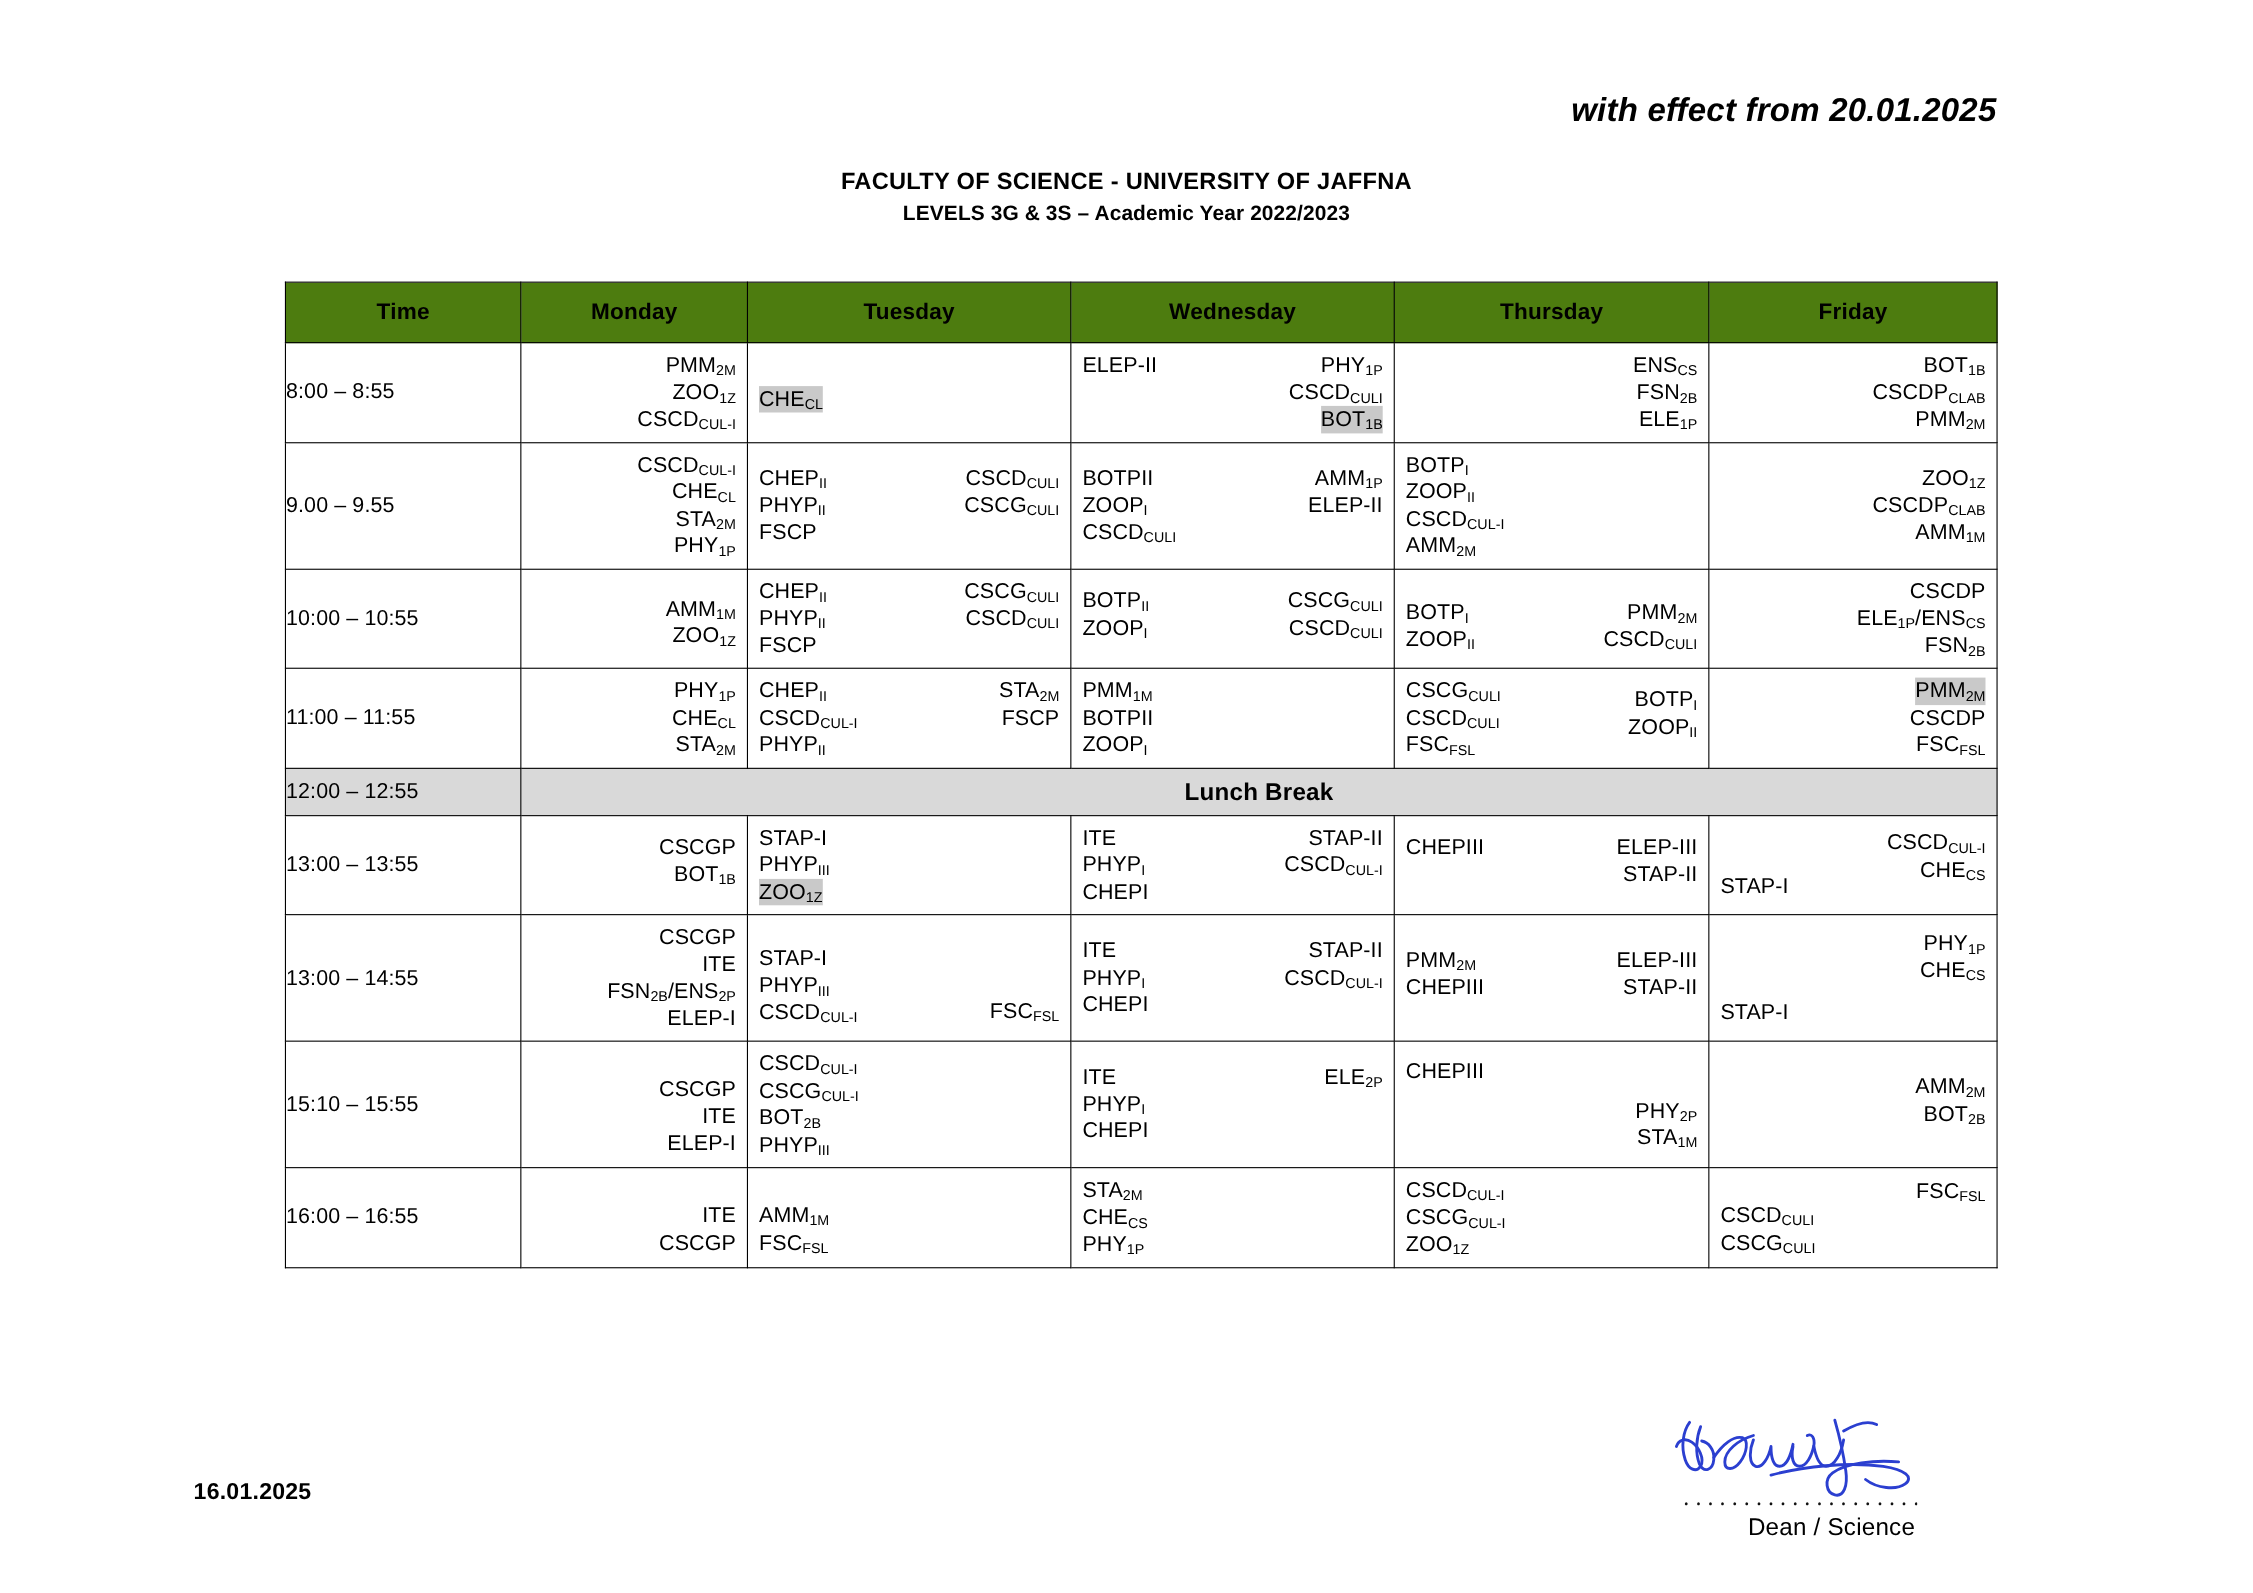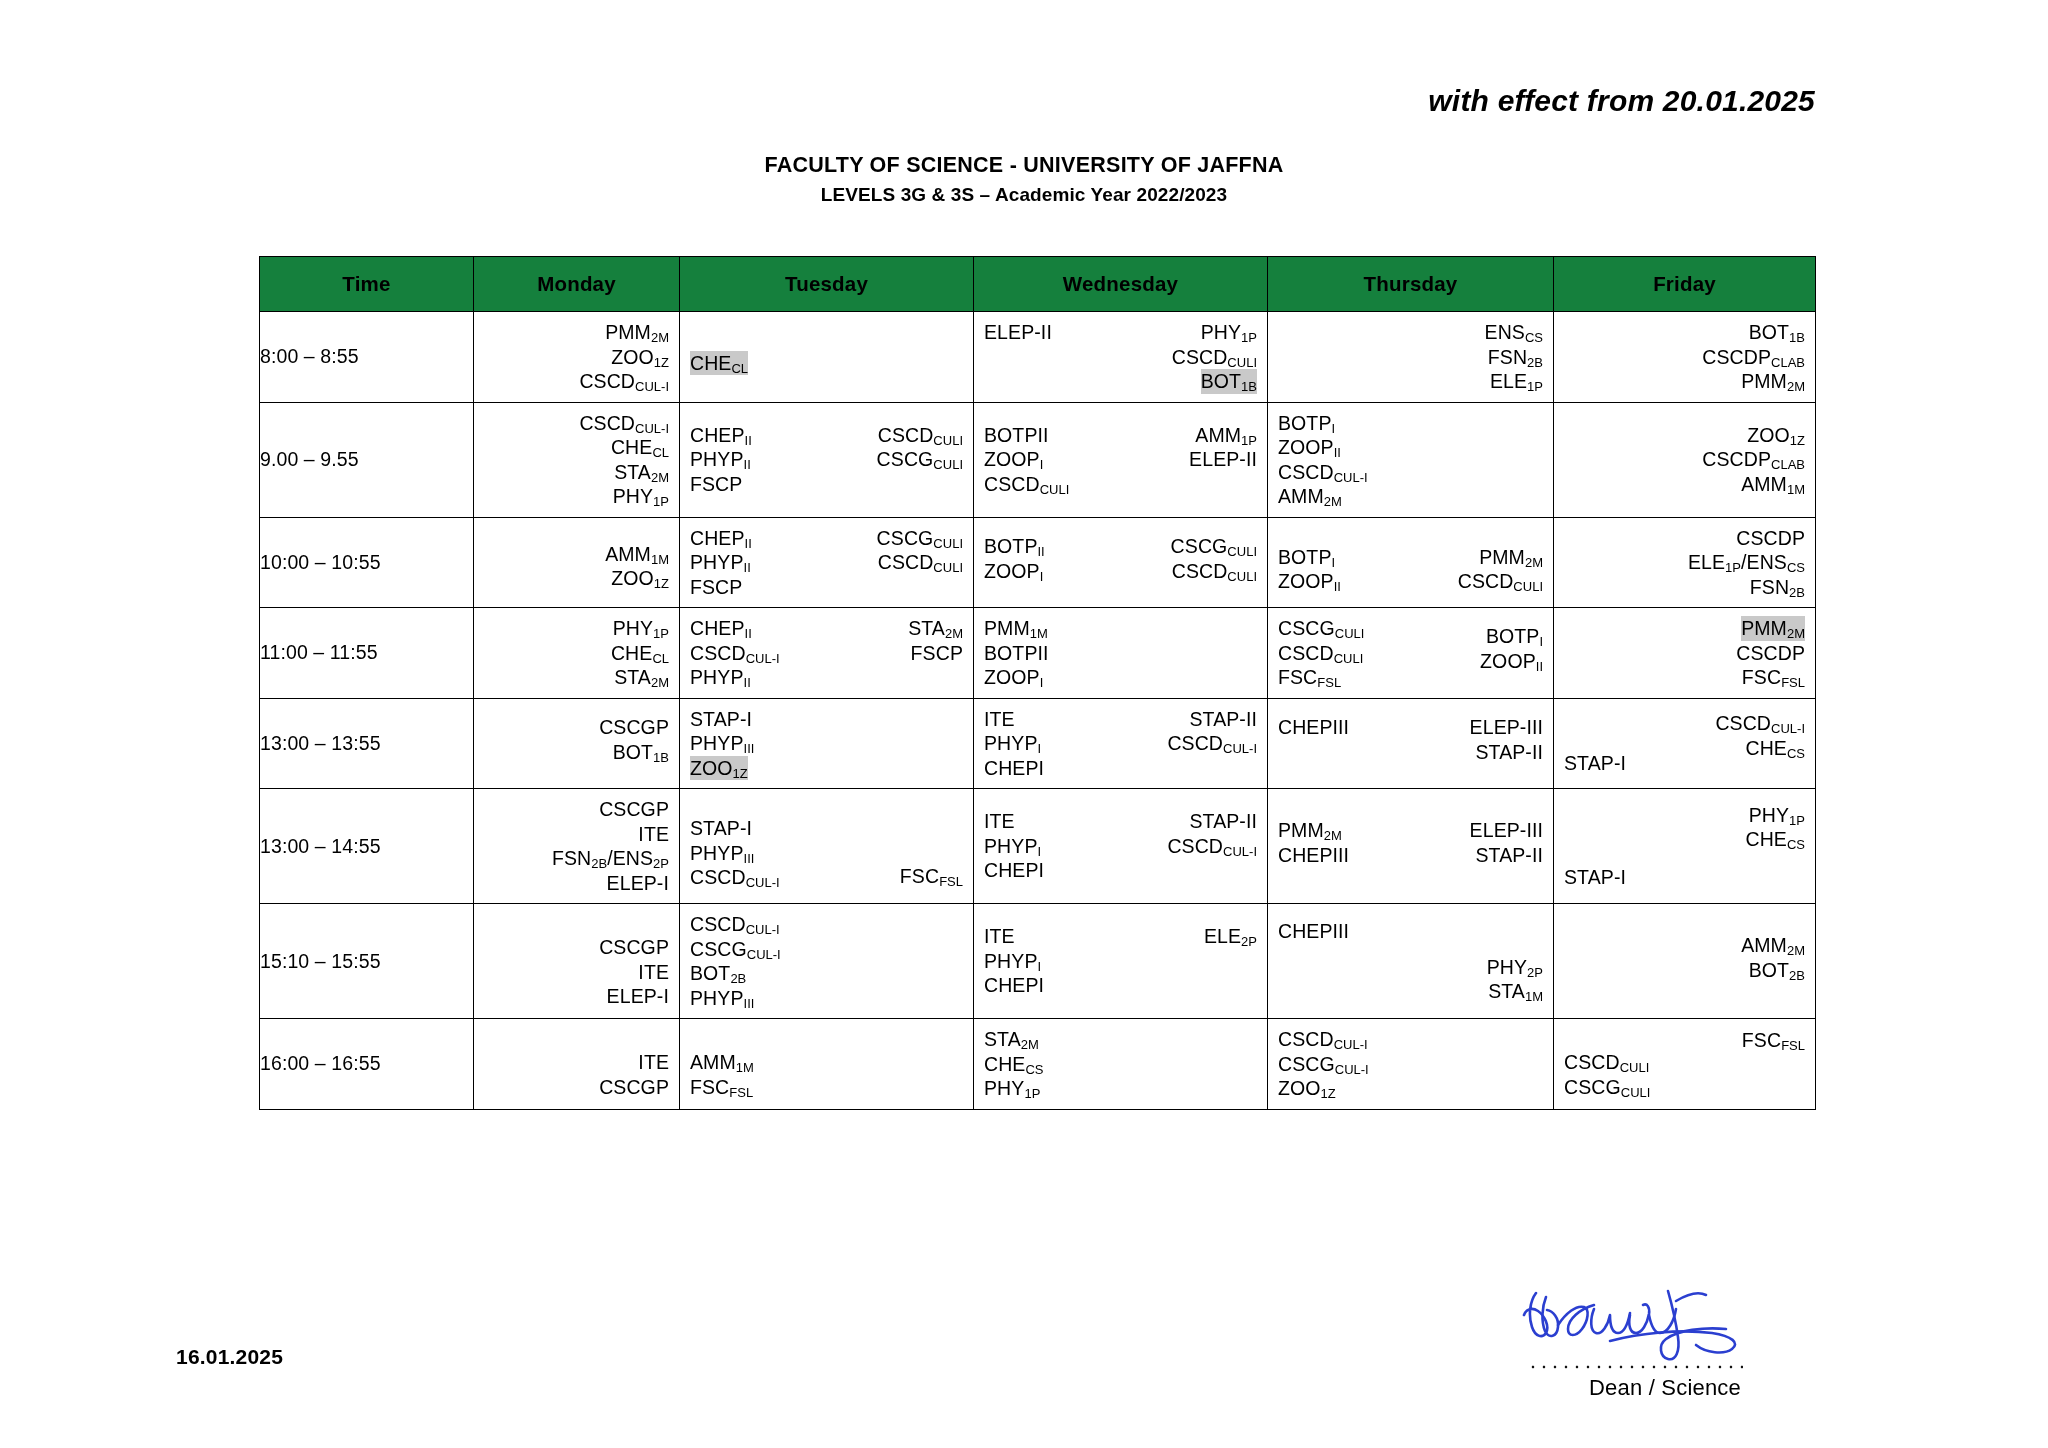--- a/index.html
+++ b/index.html
@@ -81,21 +81,21 @@
     vertical-align: middle;
   }
   col.c-time  { width: 214px; }
   col.c-mon   { width: 206px; }
   col.c-tue   { width: 294px; }
   col.c-wed   { width: 294px; }
   col.c-thu   { width: 286px; }
   col.c-fri   { width: 262px; }
 
   thead th {
-    background: #15803d;
+    background: #4d7c0f;
     height: 54px;
     font-size: 20.5px;
     font-weight: bold;
     text-align: center;
     letter-spacing: 0.2px;
   }
 
   td.time-cell {
     font-size: 19.5px;
     padding-left: 14px;
@@ -446,20 +446,24 @@
               <div class="slot right-only">
                 <div class="grp r">
                   <div class="ent hl"><span>PMM<sub>2M</sub></span></div>
                   <div class="ent"><span>CSCDP</span></div>
                   <div class="ent"><span>FSC<sub>FSL</sub></span></div>
                 </div>
               </div>
             </td>
           </tr>
           <tr>
+            <td class="time-cell lunch-time">12:00 – 12:55</td>
+            <td class="lunch-cell" colspan="5">Lunch Break</td>
+          </tr>
+          <tr>
             <td class="time-cell">13:00 – 13:55</td>
             <td>
               <div class="slot right-only">
                 <div class="grp r">
                   <div class="ent"><span>CSCGP</span></div>
                   <div class="ent"><span>BOT<sub>1B</sub></span></div>
                 </div>
               </div>
             </td>
             <td>

